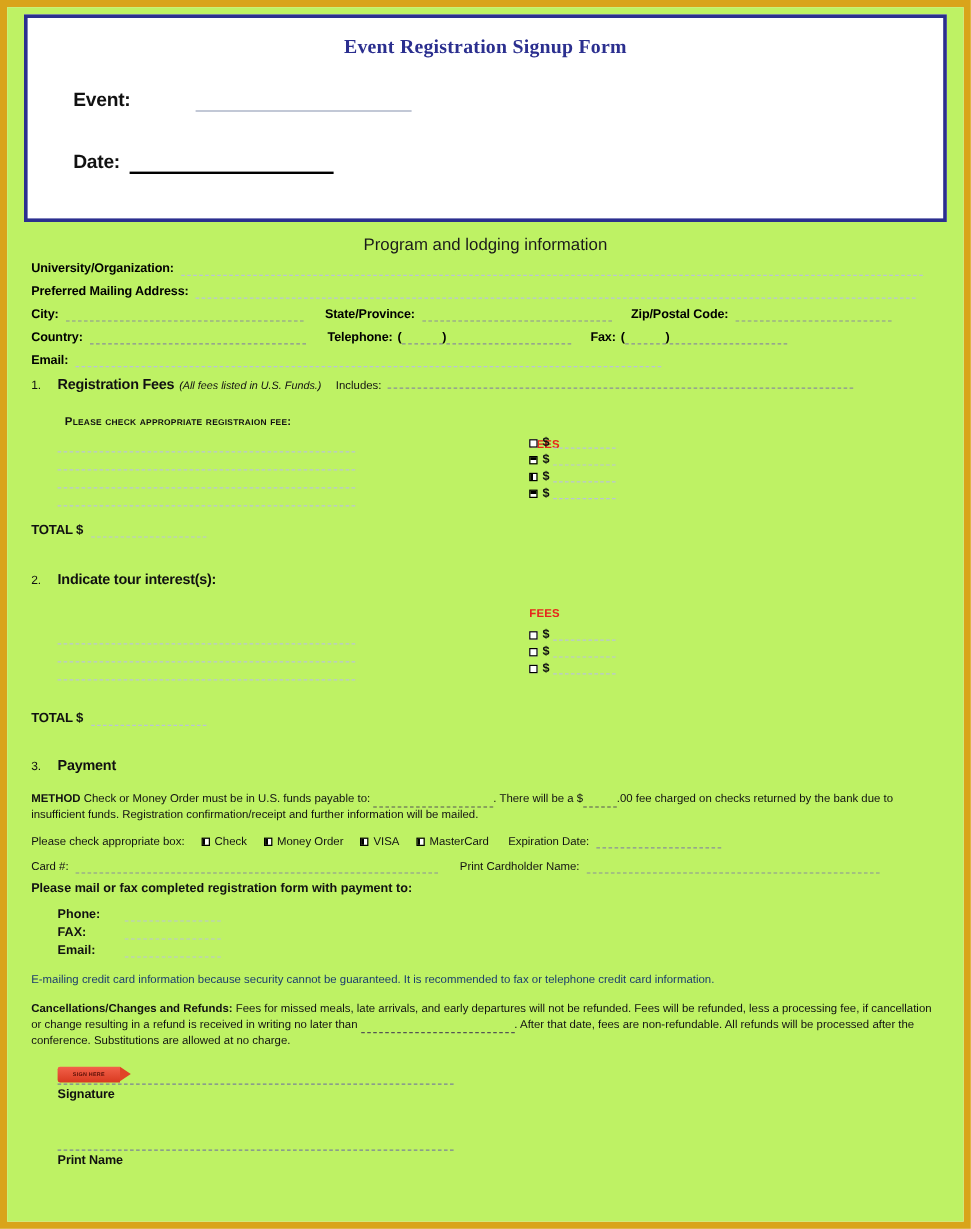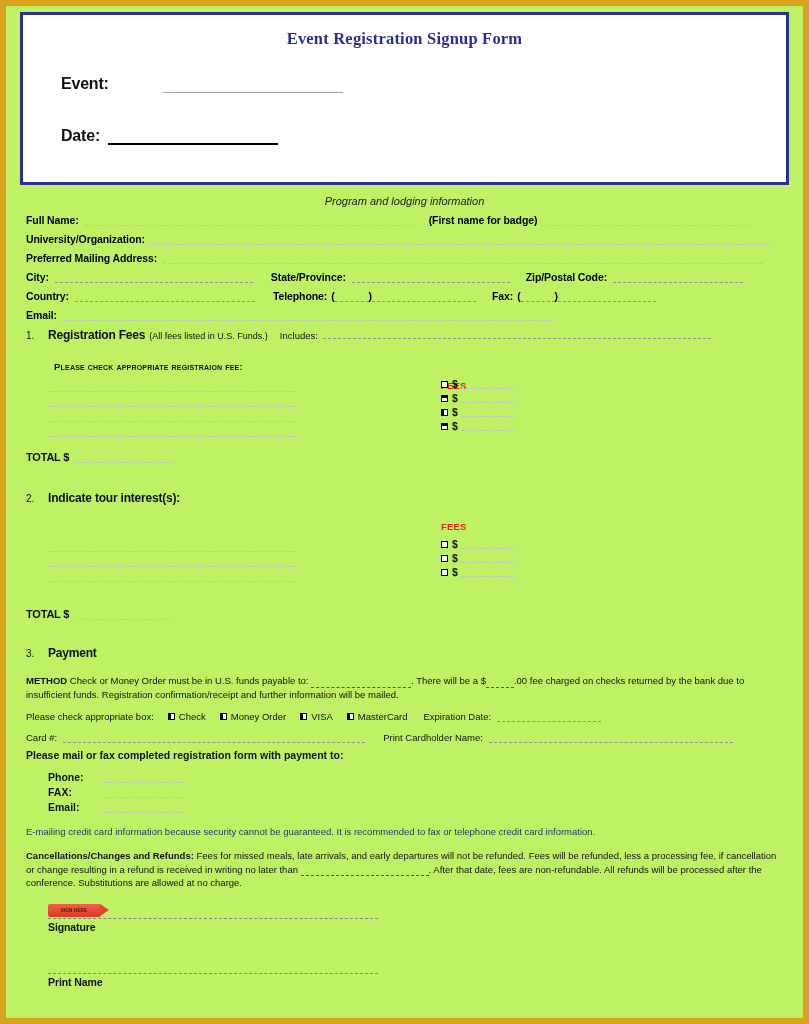--- a/index.html
+++ b/index.html
@@ -77,24 +77,23 @@
   }
 
   
   .body-wrap {
     padding: 0 6px;
     font-size: 10.5px;
   }
 
   .section-caption {
     text-align: center;
-    font-size: 11px;
+    font-size: 14px;
     margin: 10px 0 7px 0;
     color: #1a1a1a;
-    font-style: italic;
   }
 
   
   .fill {
     display: inline-block;
     vertical-align: bottom;
     border-bottom: 1px dashed #b9c3d6;
     height: 10px;
   }
   .fill-dark {
@@ -133,20 +132,21 @@
     flex: none;
   }
   .item-title {
     font-weight: bold;
     font-size: 12px;
     letter-spacing: -.2px;
   }
   .item-sub {
     font-size: 9px;
     margin-left: 4px;
+    font-style: italic;
   }
   .includes-lbl { font-size: 9.5px; margin-left: 12px; }
 
   .check-instruction {
     font-weight: bold;
     font-size: 9.5px;
     font-variant: small-caps;
     letter-spacing: .2px;
     margin: 19px 0 0 28px;
   }
@@ -330,26 +330,20 @@
       <div class="header-field" style="left:38px; top:112px;">
         <span class="hf-label">Date:</span>
         <span class="hf-rule-thick"></span>
       </div>
     </div>
 
     <div class="body-wrap">
 
       <div class="section-caption">Program and lodging information</div>
 
-      <div class="info-row">
-        <span class="lbl">Full Name:</span>
-        <span class="fill" style="width:330px; margin-left:6px;"></span>
-        <span class="lbl" style="margin-left:14px;">(First name for badge)</span>
-        <span class="fill" style="width:210px; margin-left:4px;"></span>
-      </div>
 
       <div class="info-row">
         <span class="lbl">University/Organization:</span>
         <span class="fill" style="width:618px; margin-left:6px;"></span>
       </div>
 
       <div class="info-row">
         <span class="lbl">Preferred Mailing Address:</span>
         <span class="fill" style="width:600px; margin-left:6px;"></span>
       </div>

